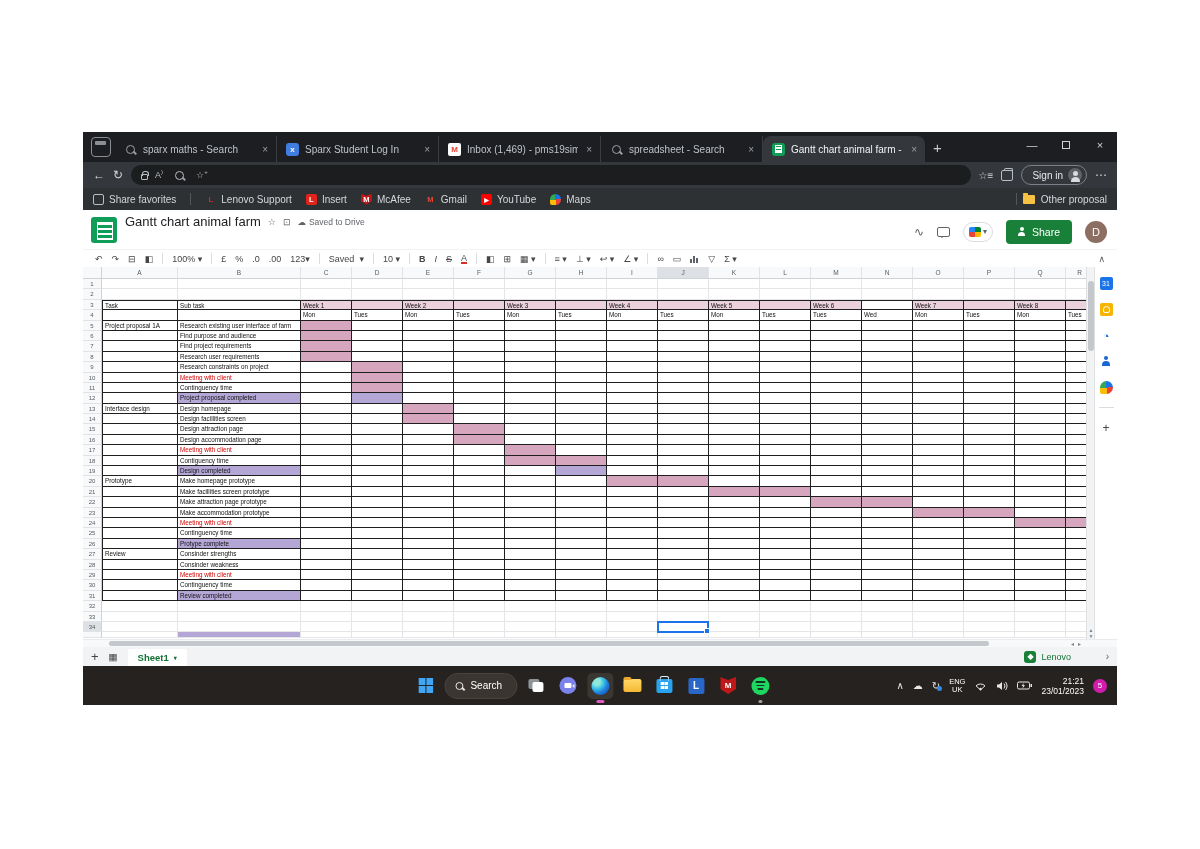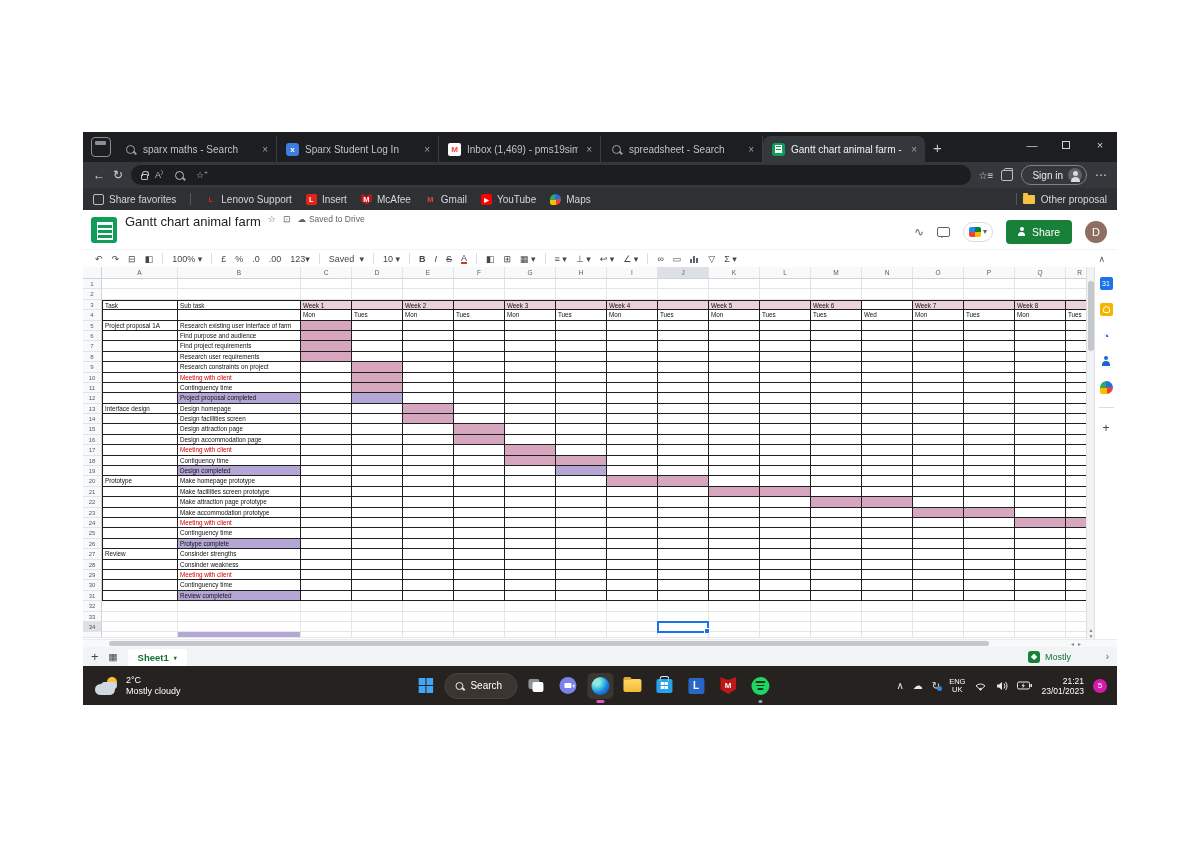--- a/index.html
+++ b/index.html
@@ -49,21 +49,21 @@
   .folder-y { width:12px; height:9px; background:#f6c244; border-radius:1px; position:relative; }
   .folder-y::before { content:""; position:absolute; top:-2px; left:0; width:5px; height:2px; background:#f6c244; border-radius:1px 1px 0 0; }
 
   
   .gsheet { background:#fff; color:#202124; position:relative; }
   .gs-header { height:39px; display:flex; padding:4px 10px 0 8px; }
   .sheets-logo { width:26px; height:26px; margin:3px 8px 0 0; background:#0f9d58; border-radius:3px; position:relative; flex:none; }
   .sheets-logo::after { content:""; position:absolute; left:6px; top:5px; width:14px; height:16px; background:
       repeating-linear-gradient(#fff 0 2px, #0f9d58 2px 5px); border:1px solid #fff; }
   .gs-titleblock { flex:1; }
-  .gs-titlerow { display:flex; align-items:flex-start; gap:7px; font-size:13px; color:#202124; }
+  .gs-titlerow { display:flex; align-items:center; gap:7px; font-size:13px; color:#202124; }
   .gs-titlerow .mini { font-size:9px; color:#5f6368; }
   .saved { font-size:8.5px; color:#5f6368; display:flex; align-items:center; gap:3px; }
   .gs-menus { display:flex; gap:13px; font-size:9.5px; margin-top:3px; color:#202124; }
   .lastedit { color:#5f6368; text-decoration:underline; margin-left:4px; }
   .gs-headright { display:flex; align-items:center; gap:13px; }
   .hr-ico { color:#5f6368; font-size:12px; }
   .bubble { width:13px; height:10px; border:1.3px solid #5f6368; border-radius:2px; position:relative; }
   .bubble::after { content:""; position:absolute; left:2px; bottom:-4px; border:2.5px solid transparent; border-top-color:#5f6368; }
   .meet { width:30px; height:20px; border:1px solid #dadce0; border-radius:10px; display:flex; align-items:center; justify-content:center; gap:2px; font-size:8px; color:#5f6368; }
   .meet i { width:12px; height:10px; border-radius:2px; background:conic-gradient(#00832d 0 25%, #ffba00 0 50%, #ea4335 0 75%, #2684fc 0); }
@@ -1146,34 +1146,27 @@
 
     <div class="gs-tabbar">
       <span style="font-size:13px">+</span>
       <span>▦</span>
       <span class="sheettab">
           <span>Sheet1</span>
           <span style="font-size:6px">▾</span>
         </span>
       <span class="explorebtn">
           <span class="explore-ico">◆</span>
-          <span>Mostly</span>
+          <span>Lenovo</span>
         </span>
       <span class="panelchev">›</span>
     </div>
   </div>
 
   <div class="taskbar">
-    <div class="weather">
-      <div class="wicon"></div>
-      <div class="wtext">
-          <div>2°C</div>
-          <div>Mostly cloudy</div>
-        </div>
-    </div>
     <div class="centericons">
       <div class="tb-ico">
           <span class="win-logo"></span>
         </div>
       <div class="searchpill">
           <span class="mag"></span>
           <span>Search</span>
         </div>
       <div class="tb-ico">
           <span class="taskview"></span>

